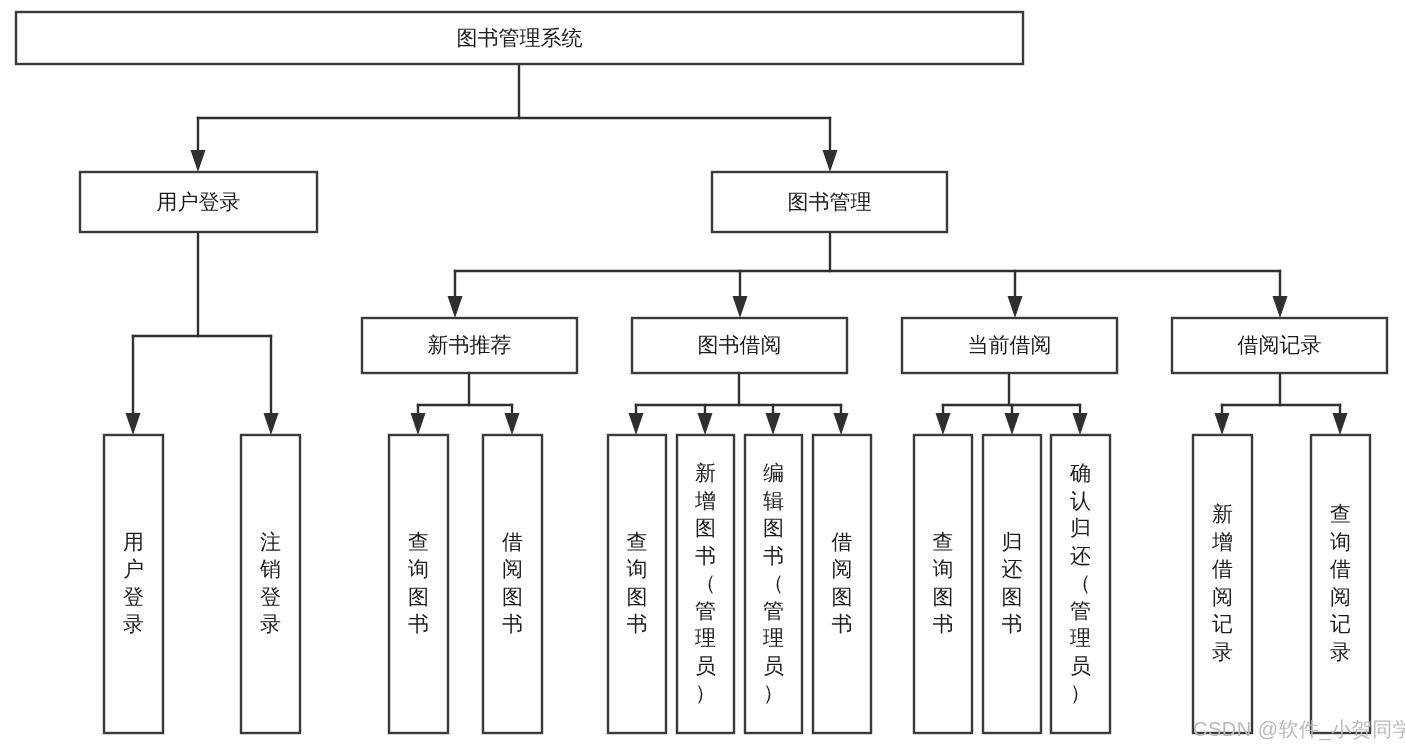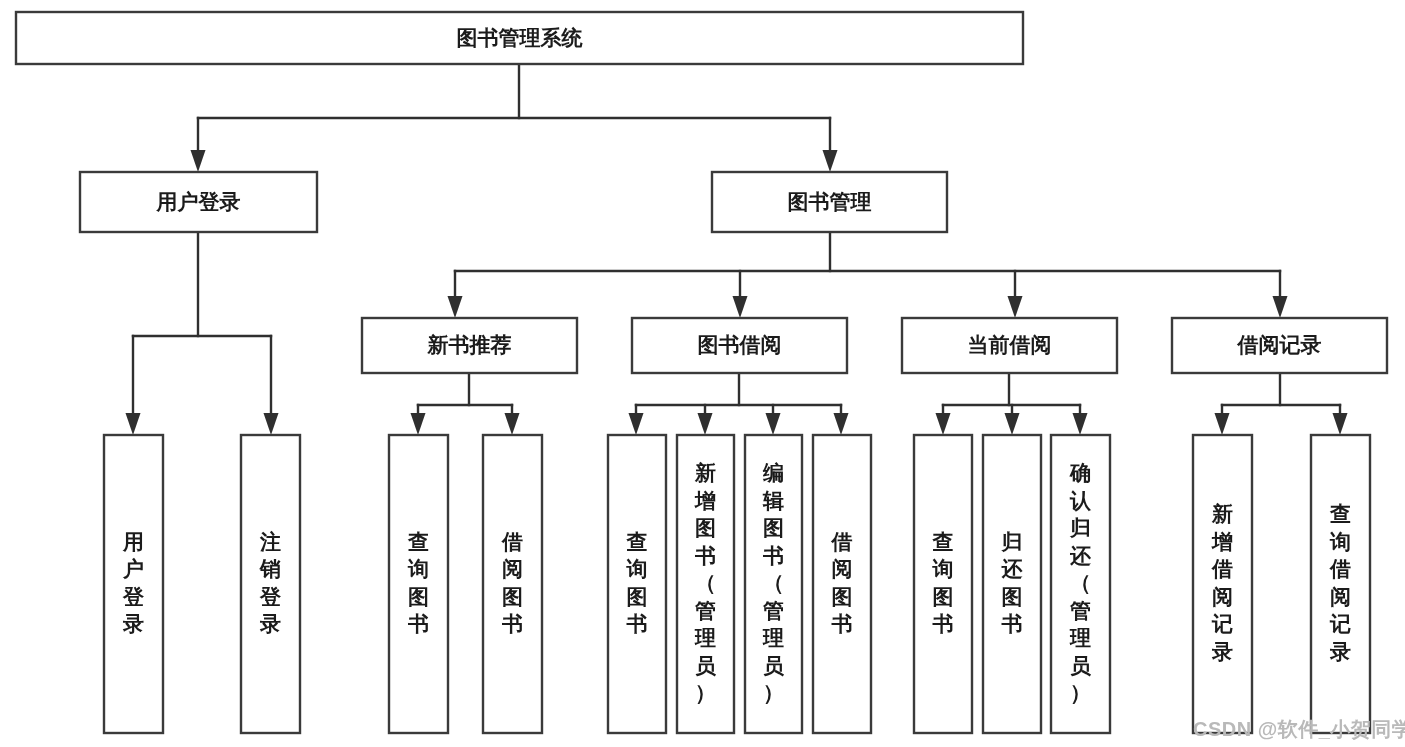--- a/index.html
+++ b/index.html
@@ -9,21 +9,20 @@
   }
   body {
     font-family: "Liberation Sans", "DejaVu Sans", sans-serif;
   }
   #diagram-root {
     position: relative;
     width: 1405px;
     height: 747px;
     background: #ffffff;
     overflow: hidden;
-    font-weight: bold;
   }
   svg#flow-svg {
     position: absolute;
     left: 0;
     top: 0;
     width: 1405px;
     height: 747px;
     display: block;
   }
   .node-box {

